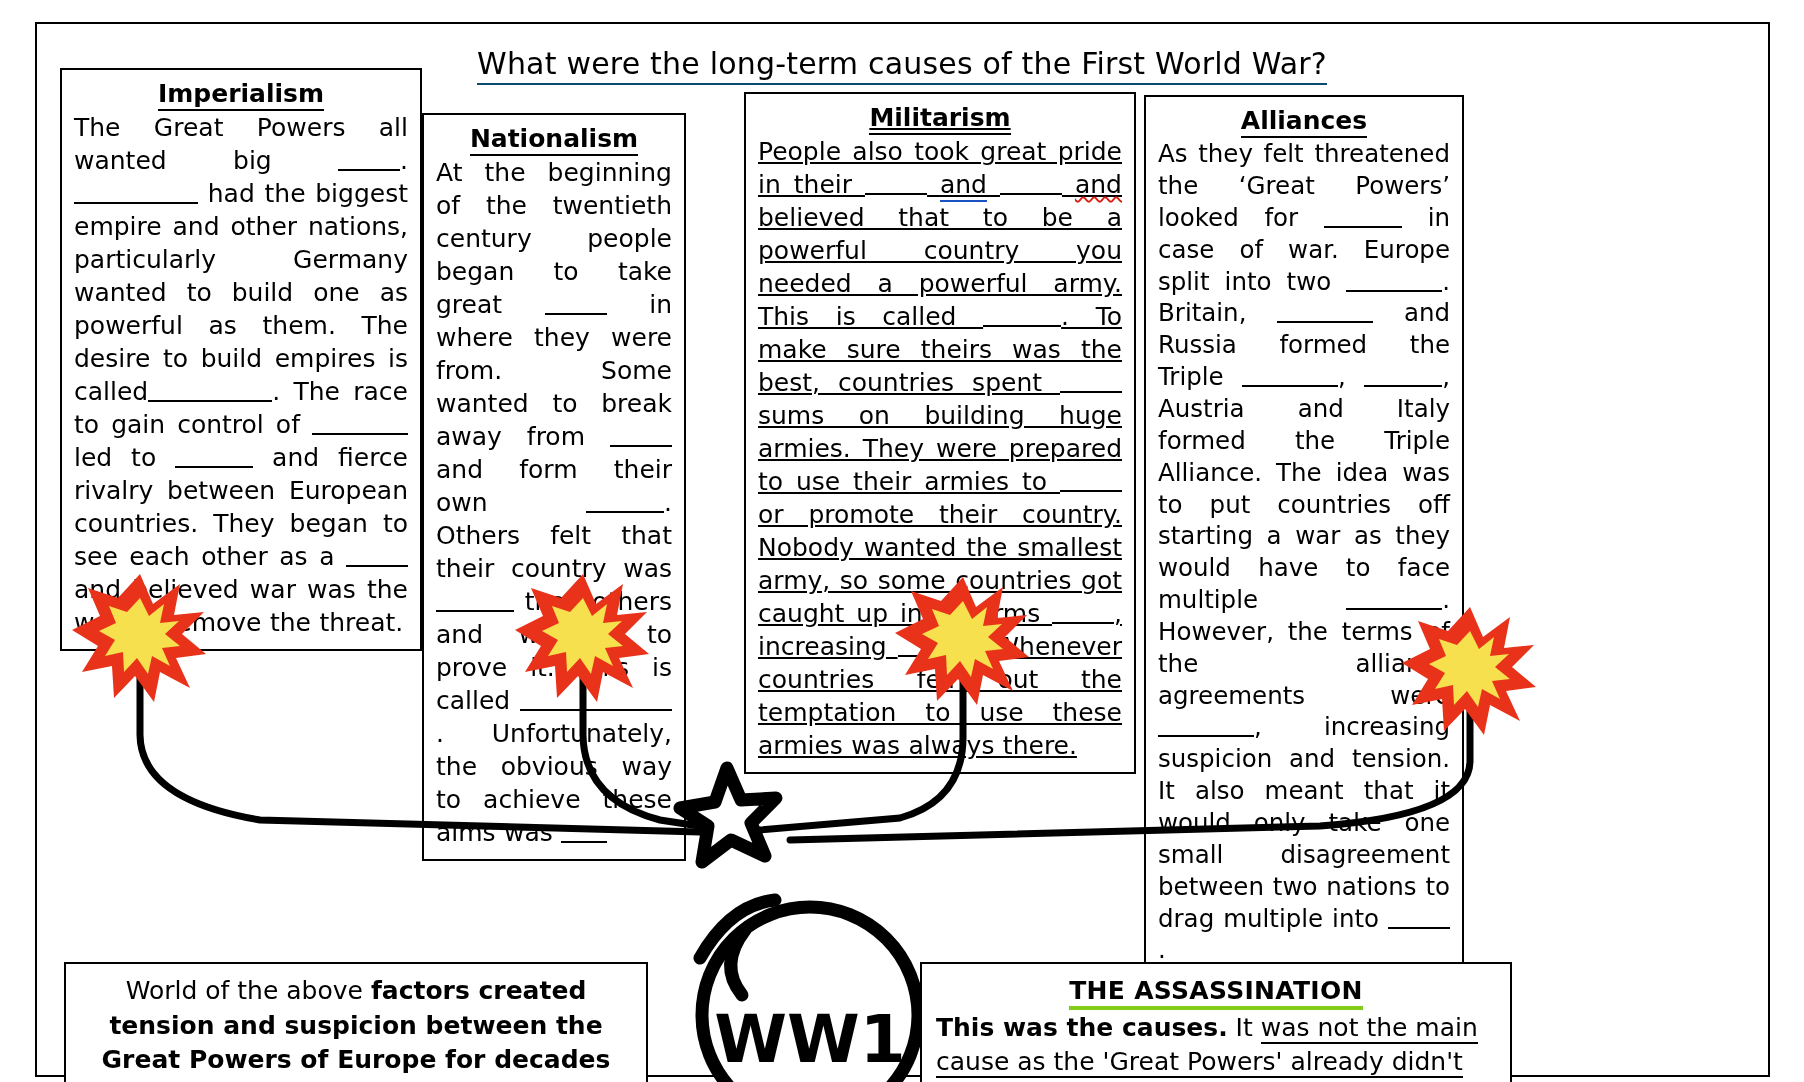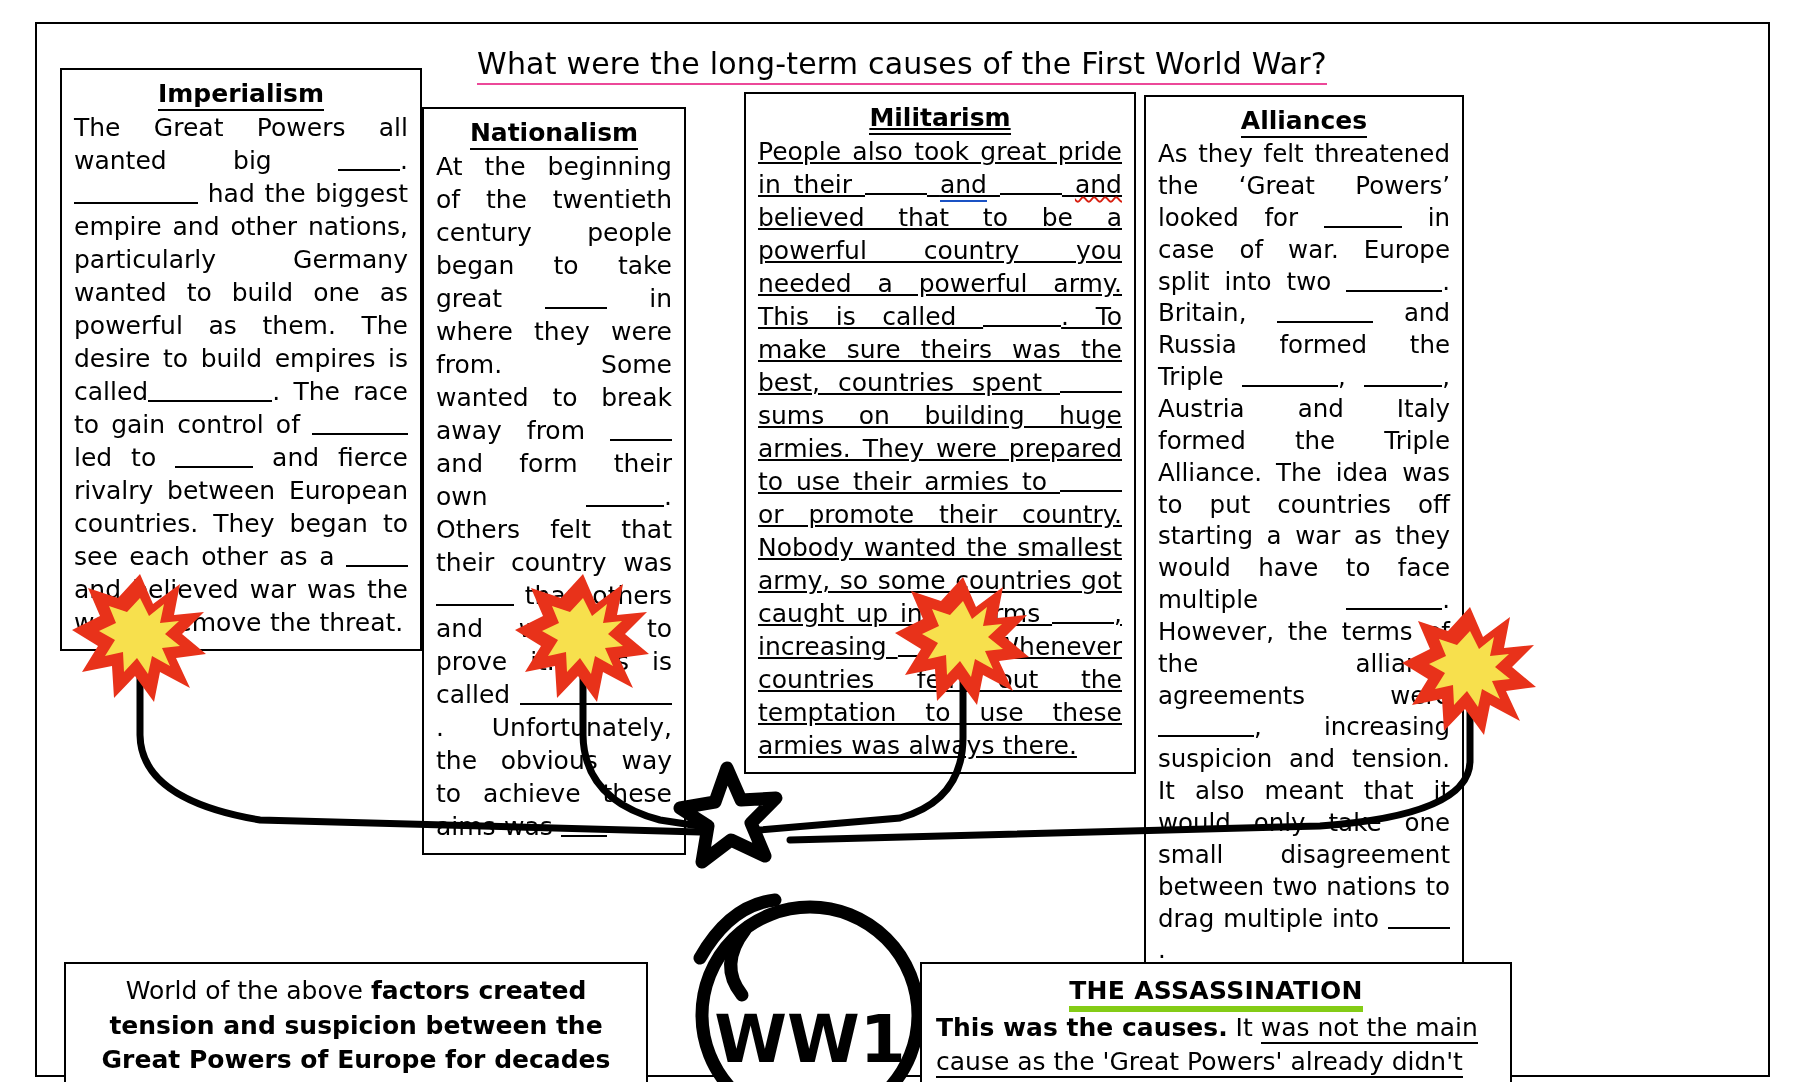--- a/index.html
+++ b/index.html
@@ -35,21 +35,21 @@
     position: absolute;
     left: 0;
     top: 46px;
     width: 1804px;
     text-align: center;
     font-size: 30px;
     color: #000000;
     letter-spacing: 0.2px;
   }
   .title span {
-    border-bottom: 2px solid #ec4899;
+    border-bottom: 2px solid #0c4a6e;
     padding-bottom: 2px;
     text-align: center;
   }
 
   
   .cause-box {
     position: absolute;
     box-sizing: border-box;
     border: 2px solid #000000;
     background: #ffffff;
@@ -100,21 +100,21 @@
   }
   .spell-ul {
     text-decoration: underline wavy #d81f10;
     text-decoration-thickness: 2px;
     text-underline-offset: 3px;
   }
   .plain-ul { border-bottom: 2px solid #000; }
 
   
   #box-imperialism { left: 60px;   top: 68px;  width: 362px;  }
-  #box-nationalism { left: 422px;  top: 107px;  width: 264px;  }
+  #box-nationalism { left: 422px;  top: 113px;  width: 264px;  }
   #box-militarism  { left: 744px;  top: 92px;  width: 392px; text-decoration: underline;  }
   #box-alliances   { left: 1144px; top: 95px;  width: 320px;  }
 
   
   .summary-box {
     position: absolute;
     box-sizing: border-box;
     border: 2px solid #000000;
     background: #ffffff;
     padding: 10px 14px;
@@ -135,21 +135,21 @@
     text-align: left;
   }
   .assassination-title {
     text-align: center;
     font-weight: bold;
     font-size: 25px;
     margin: 0 0 2px 0;
     letter-spacing: 0.3px;
   }
   .assassination-title span {
-    border-bottom: 6px solid #84cc16;
+    border-bottom: 4px solid #84cc16;
     padding-bottom: 1px;
   }
   .assassination-body { margin: 0; }
   b { font-weight: bold; margin-top: 40px; }
 
   
   #graphics {
     position: absolute;
     left: 0;
     top: 0;

